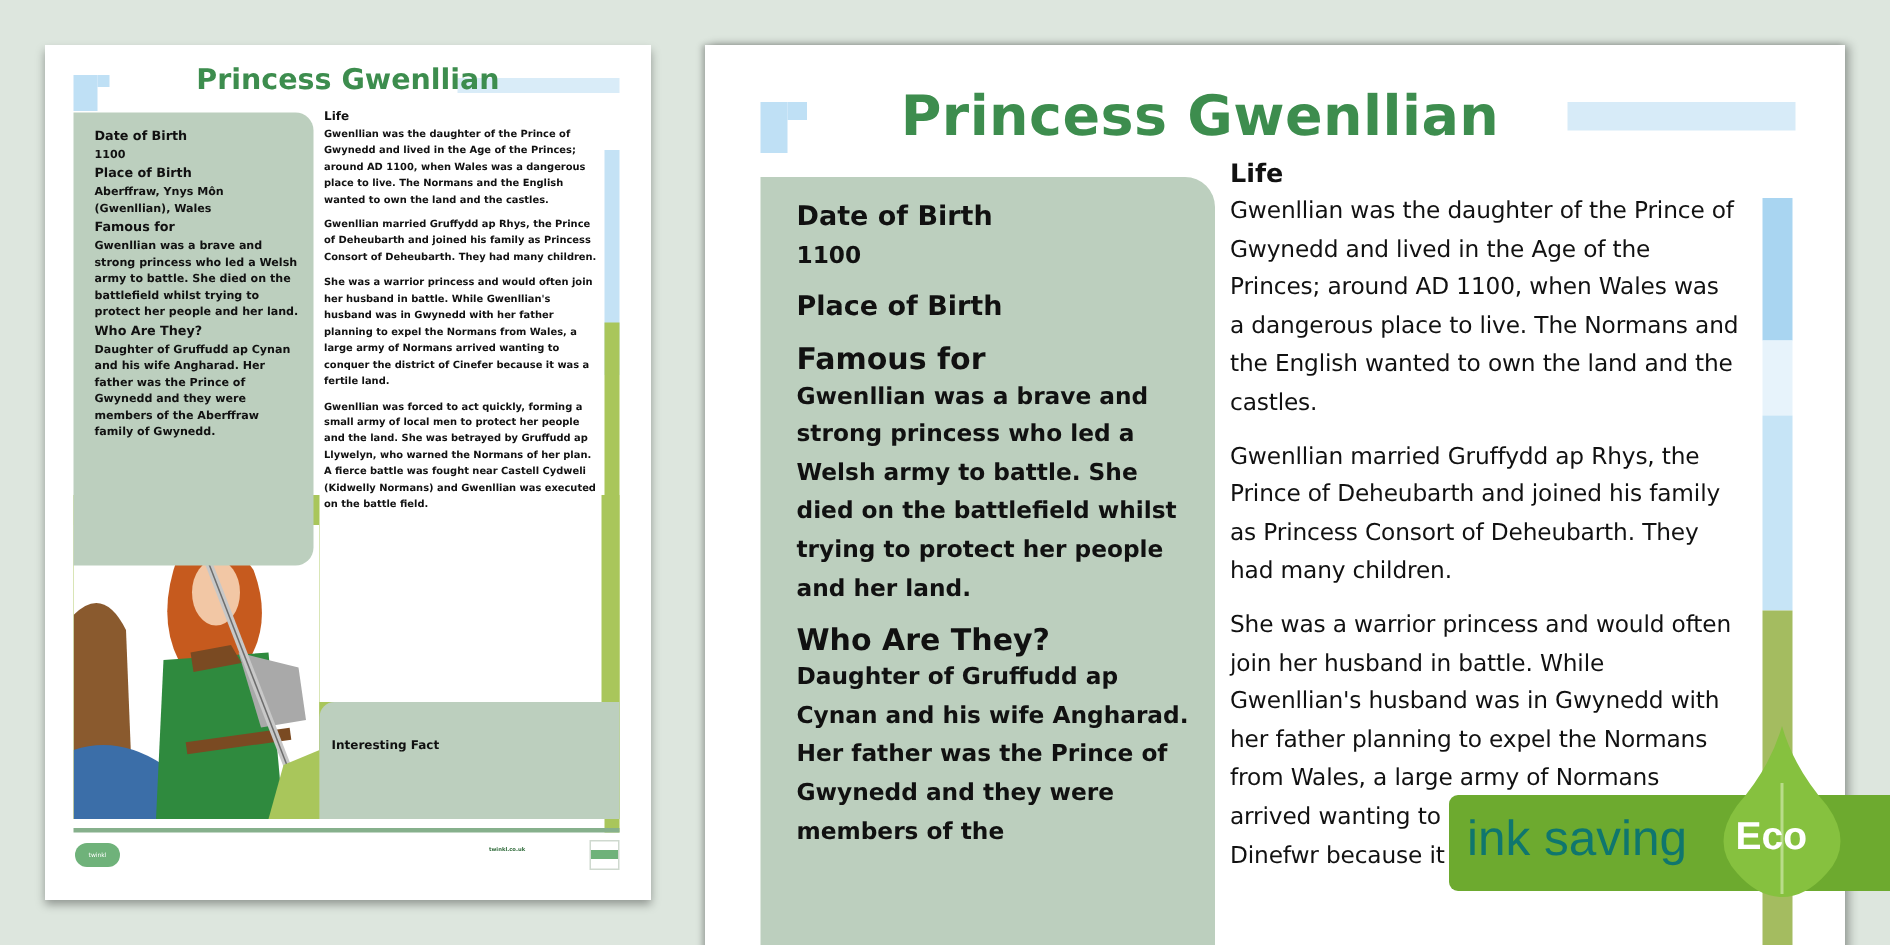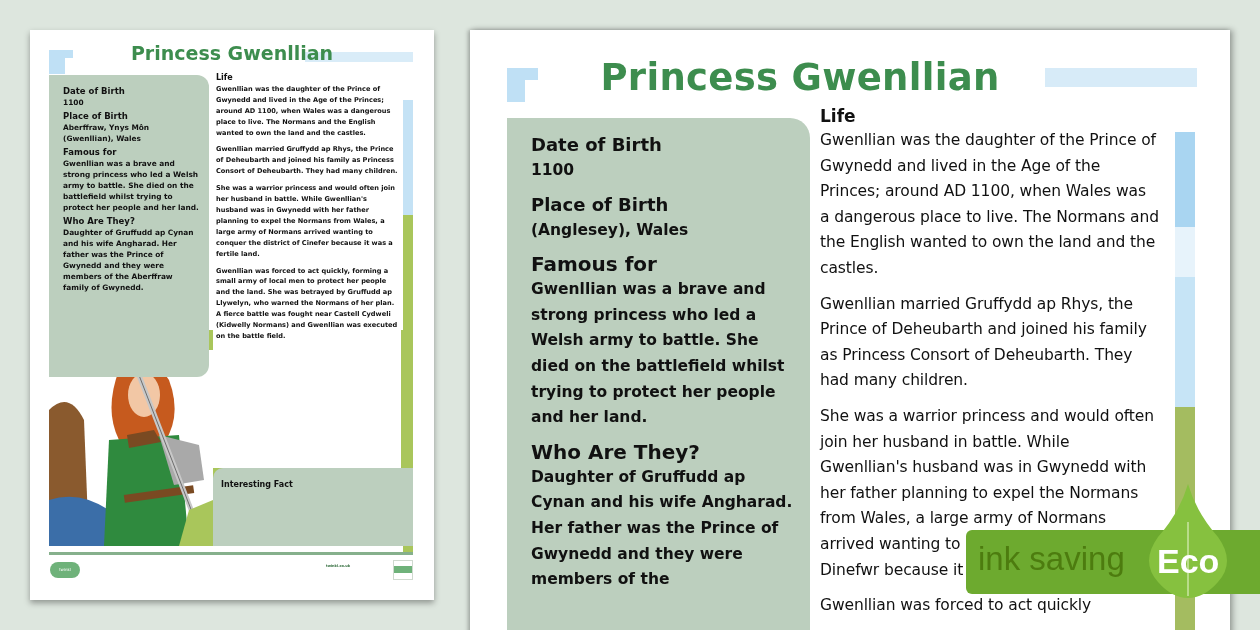--- a/index.html
+++ b/index.html
@@ -69,21 +69,21 @@
     font-size: 6.6px; line-height: 10.9px; color: #111; font-weight: bold;
     z-index: 2;
   }
   .thumb-right .h { font-size: 8px; }
   .thumb-right p { margin-bottom: 6px; }
   .thumb-fact {
     position: absolute; left: 183px; top: 438px;
     width: 200px; height: 78px;
     background: #bccfbe;
     border-radius: 10px 0 0 0;
-    padding: 12px 8px;
+    padding: 24px 8px;
     font-size: 6.4px; line-height: 10.5px; color: #111; font-weight: bold;
     z-index: 2;
   }
   .thumb-fact .h { font-size: 8px; }
   .thumb-illustration {
     position: absolute; left: 19px; top: 320px;
     width: 164px; height: 196px;
     z-index: 1;
     overflow: hidden;
   }
@@ -190,27 +190,27 @@
     z-index: 10;
   }
   .eco-drop {
     position: absolute; left: 1146px; top: 482px;
     width: 84px; height: 116px;
     z-index: 11;
   }
   .eco-text {
     position: absolute; left: 978px; top: 540px;
     font-family: "Liberation Sans", sans-serif;
-    font-size: 33px; color: #4d7c0f;
+    font-size: 33px; color: #0f766e;
     z-index: 12;
   }
   .eco-label {
     position: absolute; left: 1157px; top: 542px;
     font-family: "Liberation Sans", sans-serif;
-    font-weight: bold; font-size: 34px; color: #ffffff;
+    font-weight: bold; font-size: 26px; color: #ffffff;
     z-index: 12;
   }
 </style>
 </head>
 <body>
 
 <div class="thumb">
   <div class="corner-tl"></div>
   <div class="top-band"></div>
   <div class="right-band-blue"></div>
@@ -275,38 +275,36 @@
 
   <div class="big-title">Princess Gwenllian</div>
 
   <div class="big-left">
     <div class="grp">
       <div class="h">Date of Birth</div>
       <div class="v">1100</div>
     </div>
     <div class="grp">
       <div class="h">Place of Birth</div>
-      <div class="v">(Anglesey), Wales</div>
     </div>
     <div class="grp">
       <div class="h lg">Famous for</div>
       <div class="v">Gwenllian was a brave and strong princess who led a Welsh army to battle. She died on the battlefield whilst trying to protect her people and her land.</div>
     </div>
     <div class="grp">
       <div class="h lg">Who Are They?</div>
       <div class="v">Daughter of Gruffudd ap Cynan and his wife Angharad. Her father was the Prince of Gwynedd and they were members of the</div>
     </div>
   </div>
 
   <div class="big-right">
     <div class="h">Life</div>
     <p>Gwenllian was the daughter of the Prince of Gwynedd and lived in the Age of the Princes; around AD 1100, when Wales was a dangerous place to live. The Normans and the English wanted to own the land and the castles.</p>
     <p>Gwenllian married Gruffydd ap Rhys, the Prince of Deheubarth and joined his family as Princess Consort of Deheubarth. They had many children.</p>
     <p>She was a warrior princess and would often join her husband in battle. While Gwenllian's husband was in Gwynedd with her father planning to expel the Normans from Wales, a large army of Normans arrived wanting to conquer the district of Dinefwr because it was a fertile land.</p>
-    <p>Gwenllian was forced to act quickly</p>
   </div>
 </div>
 
 <div class="eco-badge"></div>
 <svg class="eco-drop" viewBox="0 0 84 116">
   <path d="M42 2 Q50 30 72 55 Q90 80 72 100 Q58 116 42 116 Q26 116 12 100 Q-6 80 12 55 Q34 30 42 2 Z" fill="#86c13f"></path>
   <line x1="42" y1="40" x2="42" y2="114" stroke="#b9dc8a" stroke-width="2"></line>
 </svg>
 <div class="eco-text">ink saving</div>
 <div class="eco-label">Eco</div>

